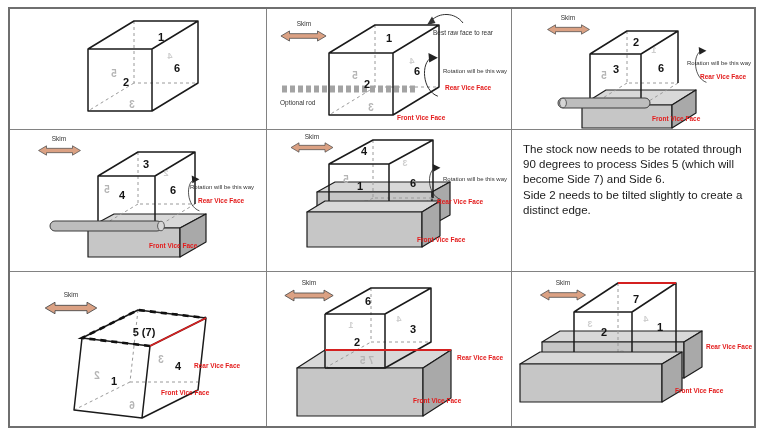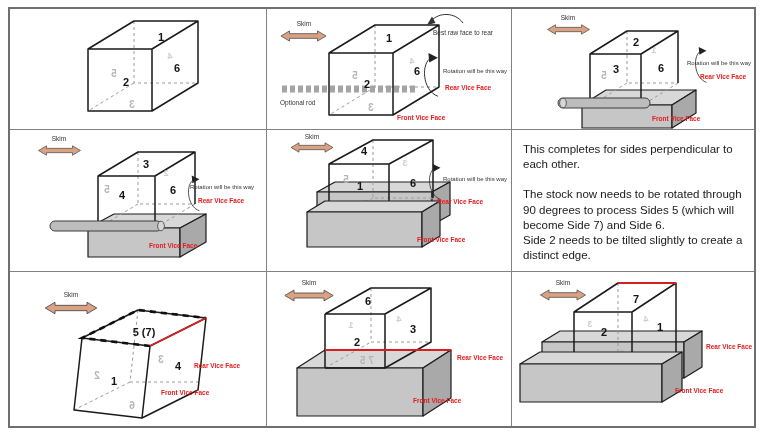--- a/index.html
+++ b/index.html
@@ -172,21 +172,20 @@
       <text class="mir" transform="translate(79,53) scale(-1,1)">5</text>
       <text class="mir dim" transform="translate(138,36) scale(-1,1)">3</text>
       <use href="#rot" x="158" y="28" width="18" height="48"></use>
       <text class="rot" x="240" y="51" text-anchor="end">Rotation will be this way</text>
       <text class="red" x="170" y="74">Rear Vice Face</text>
       <text class="red" x="150" y="112">Front Vice Face</text>
     </svg>
   </div>
 
   <div class="cell lastcol note">
-    <p class="gap">This completes for sides perpendicular to each other.</p>
     <p>The stock now needs to be rotated through 90 degrees to process Sides 5 (which will become Side 7) and Side 6.</p>
     <p>Side 2 needs to be tilted slightly to create a distinct edge.</p>
   </div>
 
   <div class="cell lastrow">
     <svg width="256" height="154" viewBox="0 0 256 154">
       <use href="#skim" x="32" y="28" width="58" height="16"></use>
       <text class="lblc" x="61" y="25">Skim</text>
       <g>
         <path class="h" d="M128,38 L120,110 M120,110 L188,110 M120,110 L64,138"></path>

